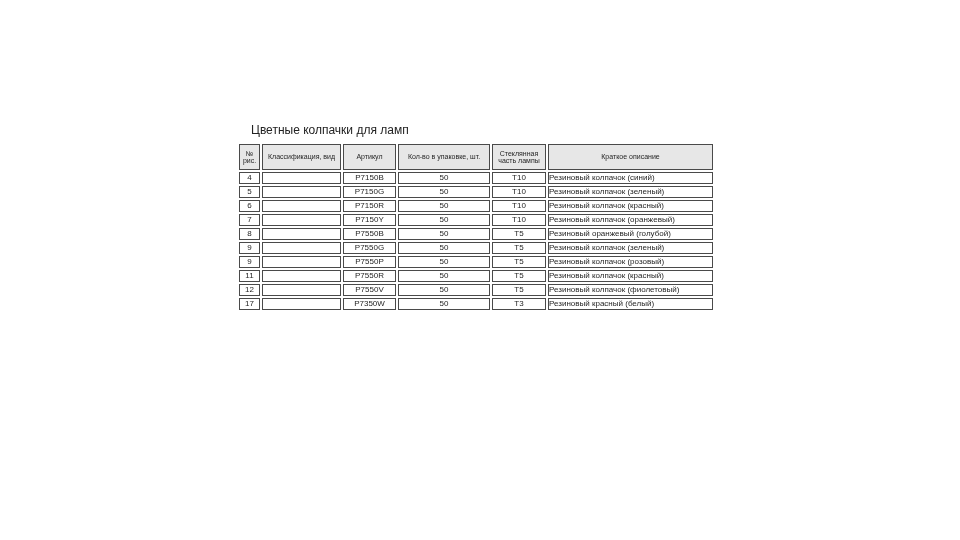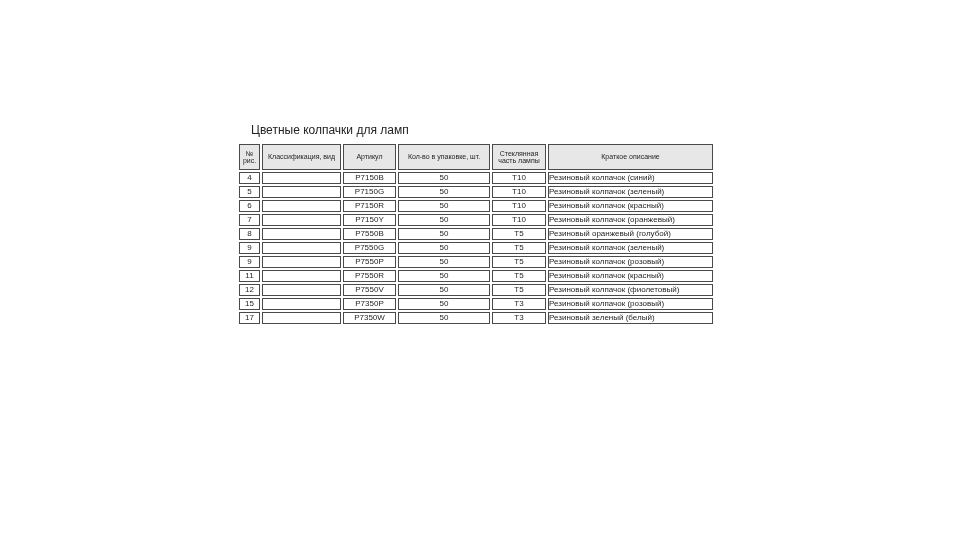--- a/index.html
+++ b/index.html
@@ -148,30 +148,22 @@
         </tr>
         <tr>
           <td class="col-0">12</td>
           <td class="col-1"></td>
           <td class="col-2">P7550V</td>
           <td class="col-3">50</td>
           <td class="col-4">T5</td>
           <td class="col-5">Резиновый колпачок (фиолетовый)</td>
         </tr>
         <tr>
-          <td class="col-0">15</td>
-          <td class="col-1"></td>
-          <td class="col-2">P7350P</td>
-          <td class="col-3">50</td>
-          <td class="col-4">T3</td>
-          <td class="col-5">Резиновый колпачок (розовый)</td>
-        </tr>
-        <tr>
           <td class="col-0">17</td>
           <td class="col-1"></td>
           <td class="col-2">P7350W</td>
           <td class="col-3">50</td>
           <td class="col-4">T3</td>
-          <td class="col-5">Резиновый зеленый (белый)</td>
+          <td class="col-5">Резиновый красный (белый)</td>
         </tr>
       </tbody>
   </table>
 </div>
 
 </body></html>

